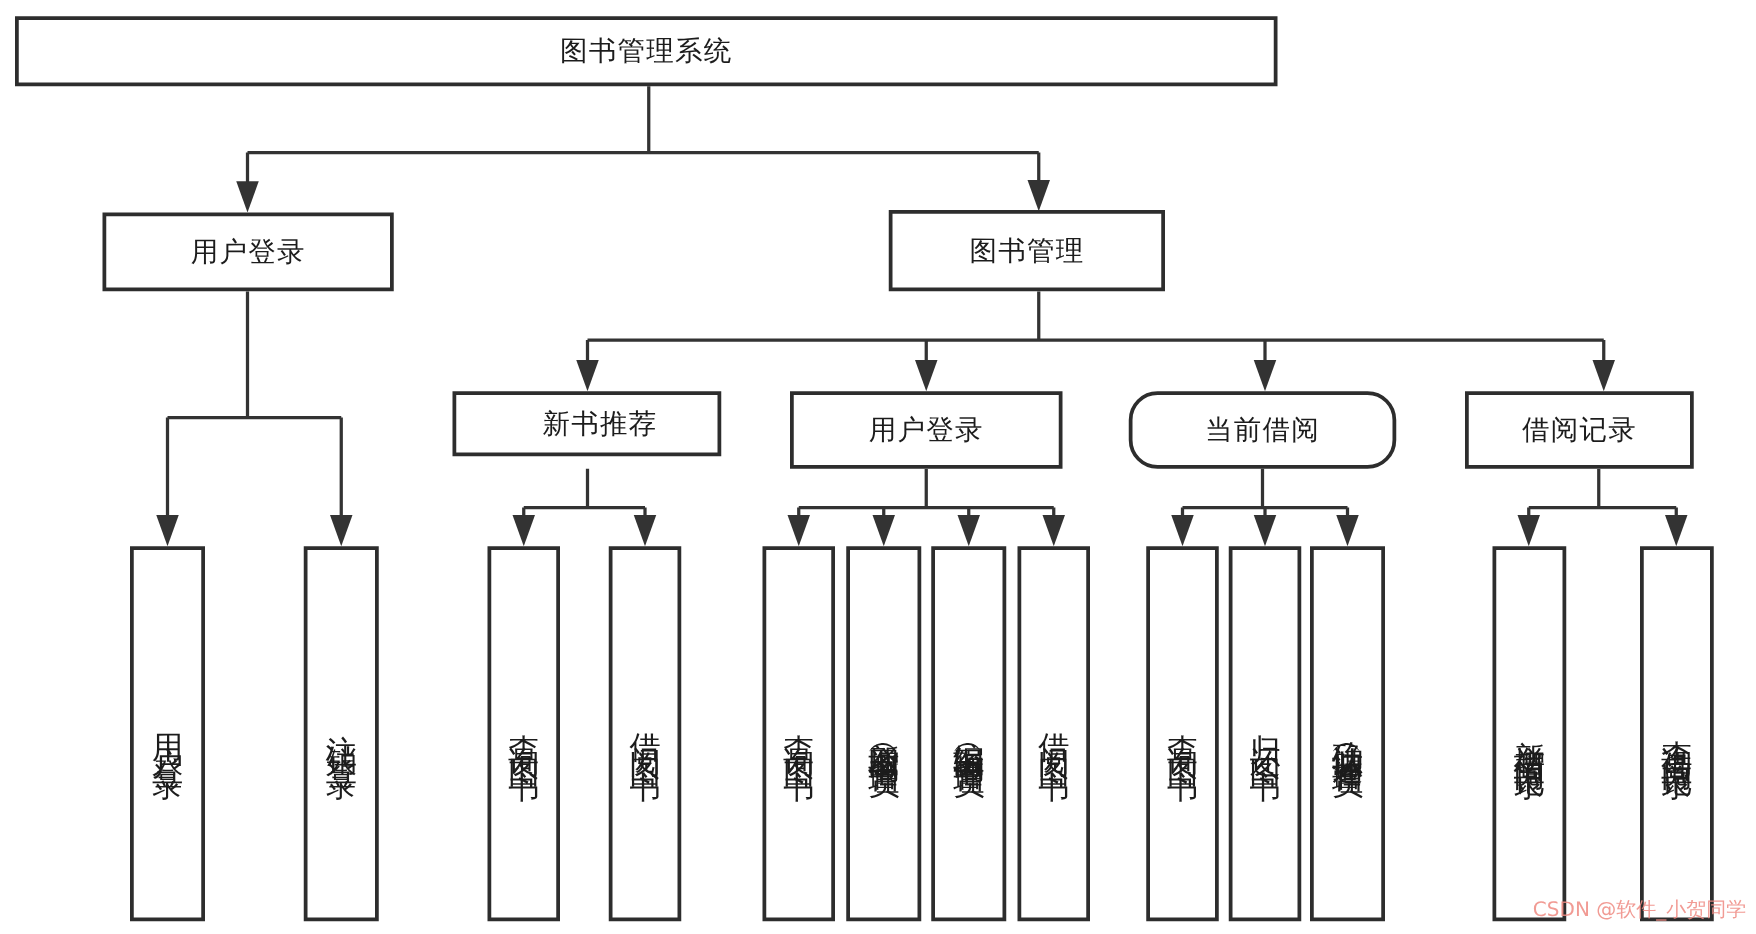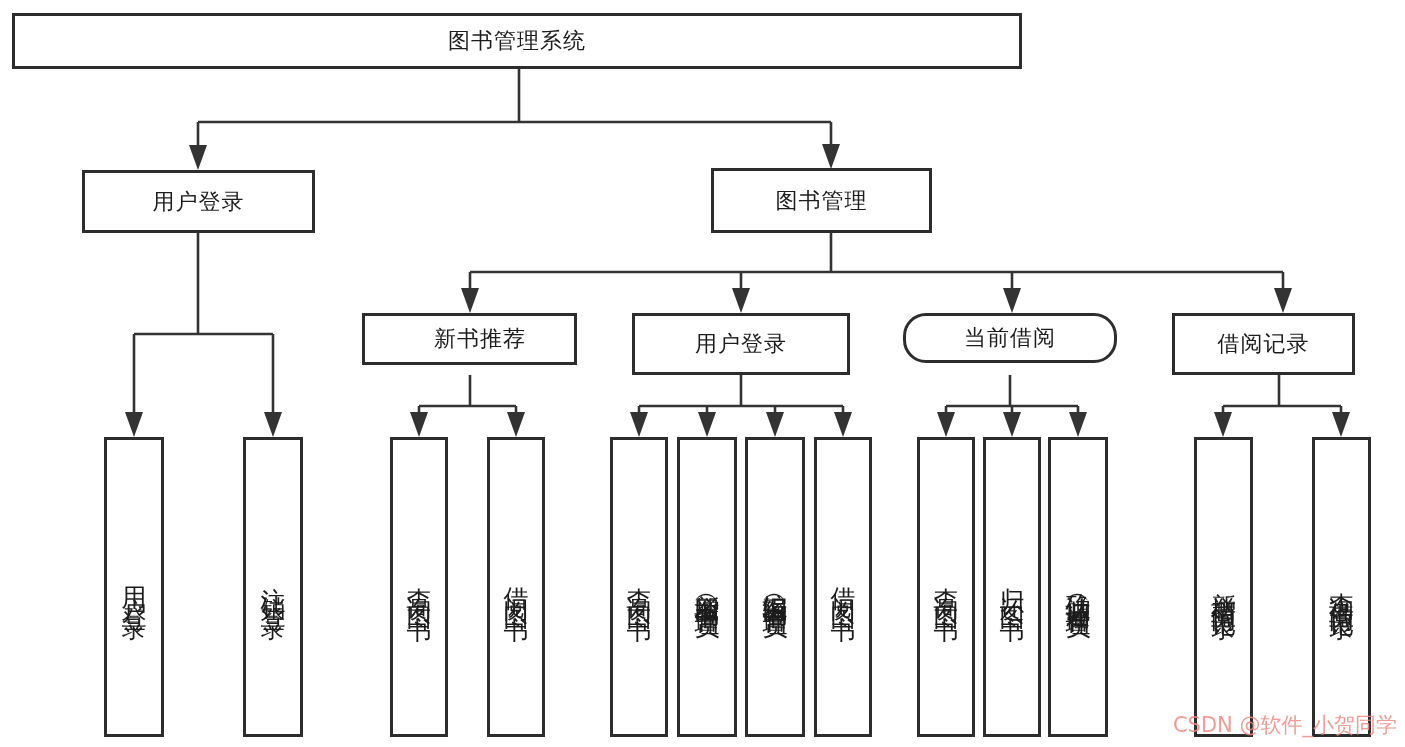--- a/index.html
+++ b/index.html
@@ -36,42 +36,42 @@
   .vbox .sp4{letter-spacing:10px;}
   .vbox .sp6{letter-spacing:5px;}
   .vbox .sp9{letter-spacing:3px;}
 
   
   .n-root{left:12px;top:13px;width:1010px;height:56px;}
   .n-b0{left:82px;top:170px;width:233px;height:63px;}
   .n-b1{left:711px;top:168px;width:221px;height:65px;}
   .n-c0{left:362px;top:313px;width:215px;height:52px;padding-left:21px;}
   .n-c1{left:632px;top:313px;width:218px;height:62px;}
-  .n-c2{left:903px;top:313px;width:214px;height:50px;border-radius:23px;}
+  .n-c2{left:903px;top:313px;width:214px;height:62px;border-radius:23px;}
   .n-c3{left:1172px;top:313px;width:183px;height:62px;}
   .leaf{top:437px;height:300px;}
   .n-l0{left:104px;width:60px;}
   .n-l1{left:243px;width:60px;}
   .n-l2{left:390px;width:58px;}
   .n-l3{left:487px;width:58px;}
   .n-l4{left:610px;width:58px;}
   .n-l5{left:677px;width:60px;}
   .n-l6{left:745px;width:60px;}
   .n-l7{left:814px;width:58px;}
   .n-l8{left:917px;width:58px;}
   .n-l9{left:983px;width:58px;}
   .n-l10{left:1048px;width:60px;}
   .n-l11{left:1194px;width:59px;}
   .n-l12{left:1312px;width:59px;}
 
   .watermark{
     position:absolute;
     right:8px;bottom:8px;
     z-index:3;
-    font-size:21px;
+    font-size:16px;
     color:var(--watermark);
     opacity:.85;
     white-space:nowrap;
   }
 </style>
 </head>
 <body>
 
 <div class="stage">
 

